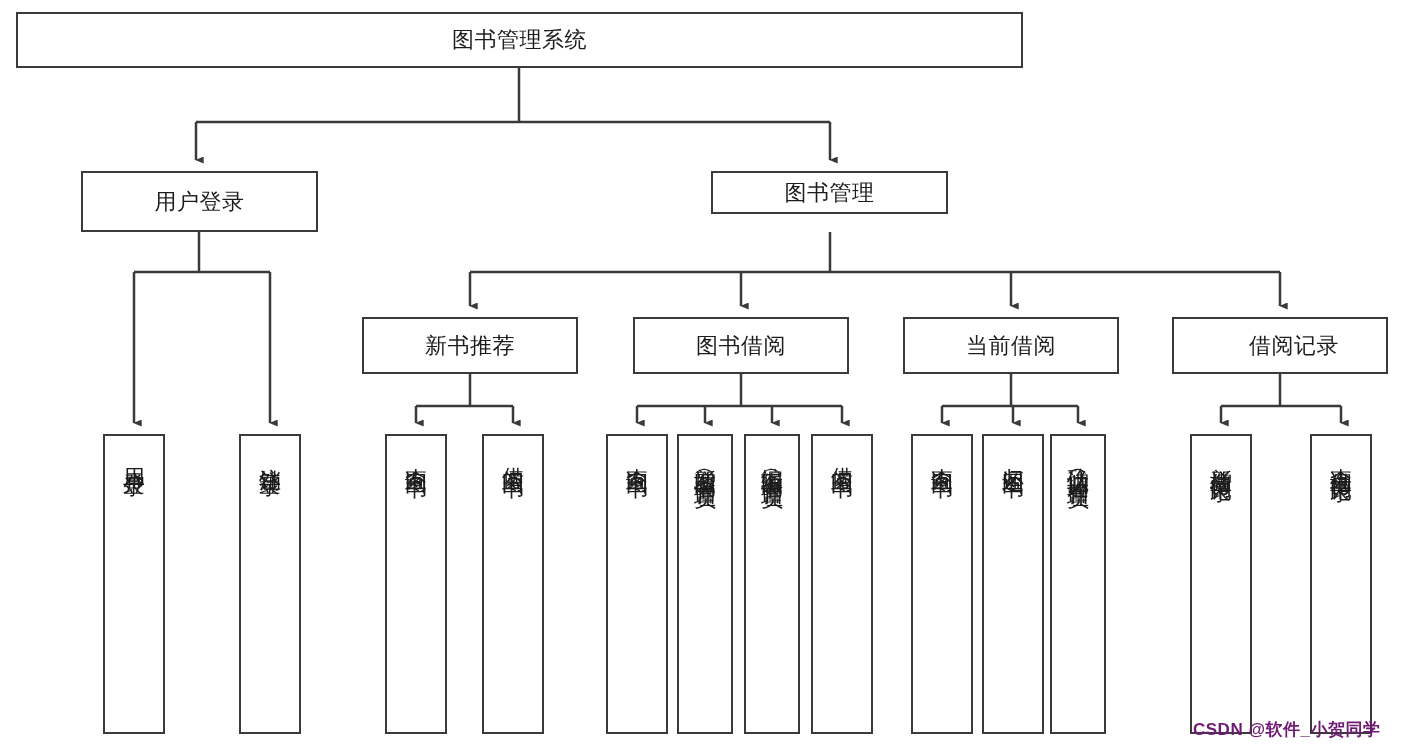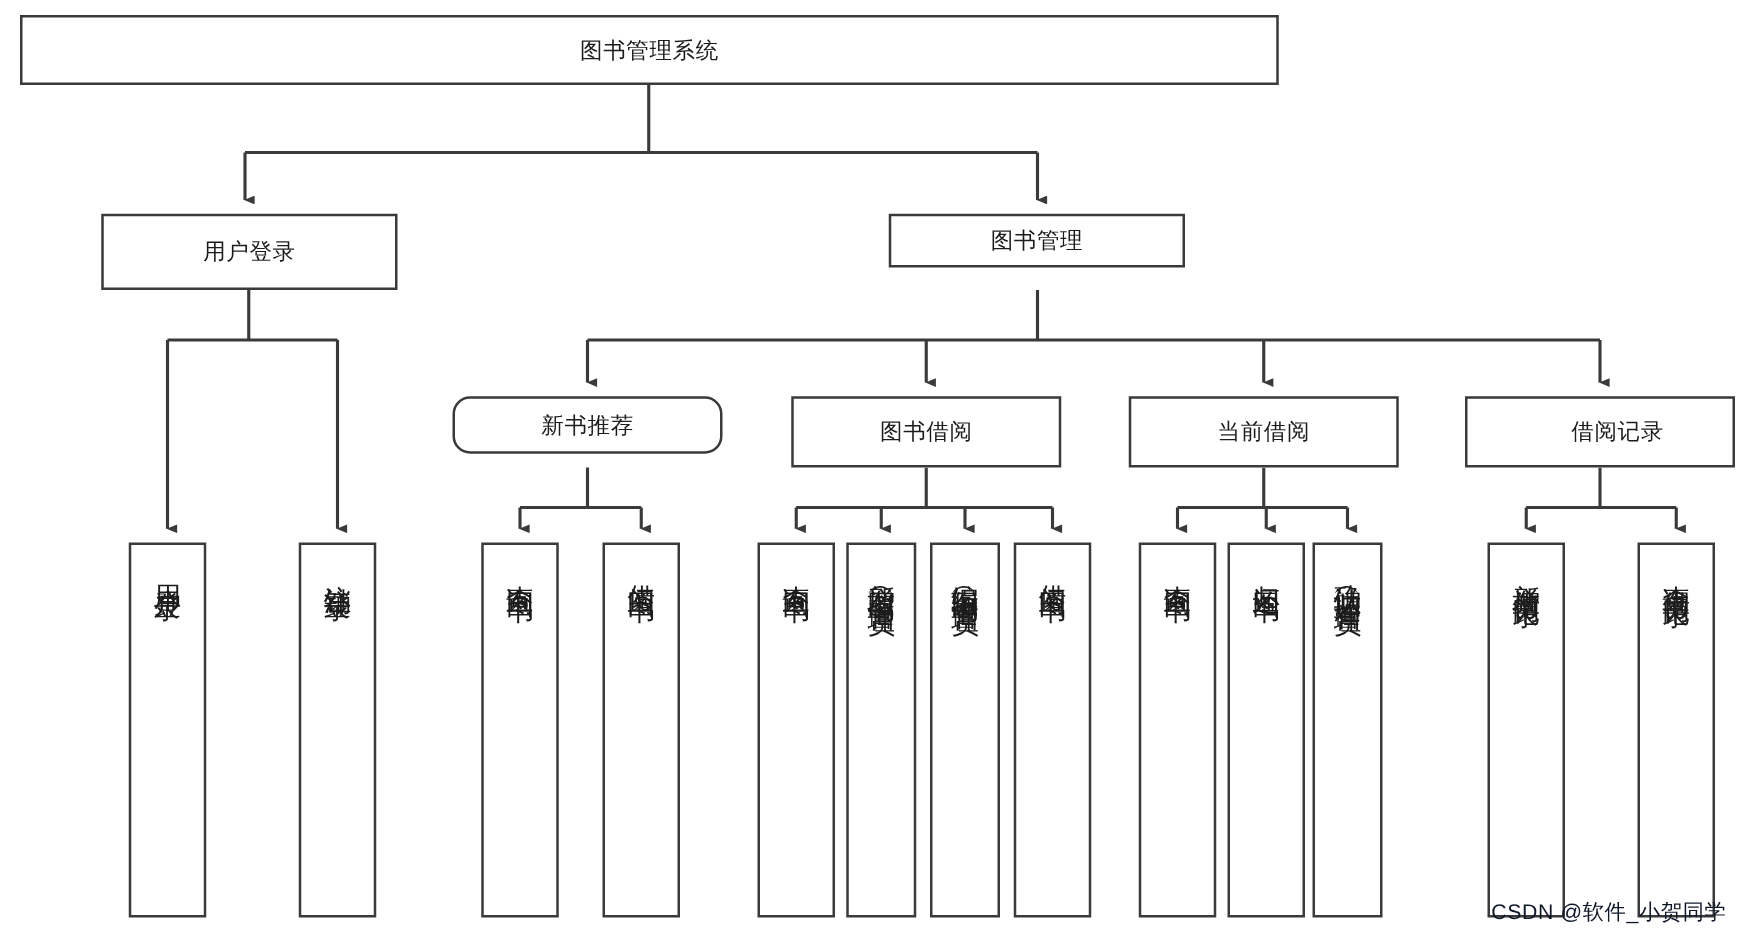--- a/index.html
+++ b/index.html
@@ -31,21 +31,21 @@
     position: absolute;
     box-sizing: border-box;
     border: 2.5px solid #3a3a3a;
     background: #ffffff;
     display: flex;
     align-items: center;
     justify-content: center;
     text-align: center;
   }
   .node .label {
-    font-size: 18px;
+    font-size: 22px;
     line-height: 1.16;
     letter-spacing: 0.5px;
     color: #1c1c1c;
     white-space: pre;
   }
   
   .node.vertical {
     align-items: flex-start;
     justify-content: center;
     padding-top: 14px;
@@ -129,21 +129,21 @@
     <span class="label">图书管理系统</span>
   </div>
 
   <div class="node" id="node-l2-0" style="left: 81px; top: 171px; width: 237px; height: 61px;">
     <span class="label">用户登录</span>
   </div>
   <div class="node" id="node-l2-1" style="left: 711px; top: 171px; width: 237px; height: 43px;">
     <span class="label">图书管理</span>
   </div>
 
-  <div class="node" id="node-l3-0" style="left: 362px; top: 317px; width: 216px; height: 46px; border-radius: 14px;">
+  <div class="node" id="node-l3-0" style="left: 362px; top: 317px; width: 216px; height: 57px;">
     <span class="label">新书推荐</span>
   </div>
   <div class="node" id="node-l3-1" style="left: 633px; top: 317px; width: 216px; height: 57px;">
     <span class="label">图书借阅</span>
   </div>
   <div class="node" id="node-l3-2" style="left: 903px; top: 317px; width: 216px; height: 57px;">
     <span class="label">当前借阅</span>
   </div>
   <div class="node" id="node-l3-3" style="left: 1172px; top: 317px; width: 216px; height: 57px; padding-left: 28px;">
     <span class="label">借阅记录</span>
@@ -182,15 +182,15 @@
   <div class="node vertical" id="node-leaf-10" style="left: 1050px; top: 434px; width: 56px; height: 300px;">
     <span class="label">确认归还（管理员）</span>
   </div>
   <div class="node vertical" id="node-leaf-11" style="left: 1190px; top: 434px; width: 62px; height: 300px;">
     <span class="label">新增借阅记录</span>
   </div>
   <div class="node vertical" id="node-leaf-12" style="left: 1310px; top: 434px; width: 62px; height: 300px;">
     <span class="label">查询借阅记录</span>
   </div>
 
-  <div class="watermark" style="left: 1193px; top: 718px; color: #0f172a;">CSDN @软件_小贺同学</div>
+  <div class="watermark" style="left: 1193px; top: 718px; color: #701a75; font-weight: bold;">CSDN @软件_小贺同学</div>
 
 </div>
 
 </body></html>

